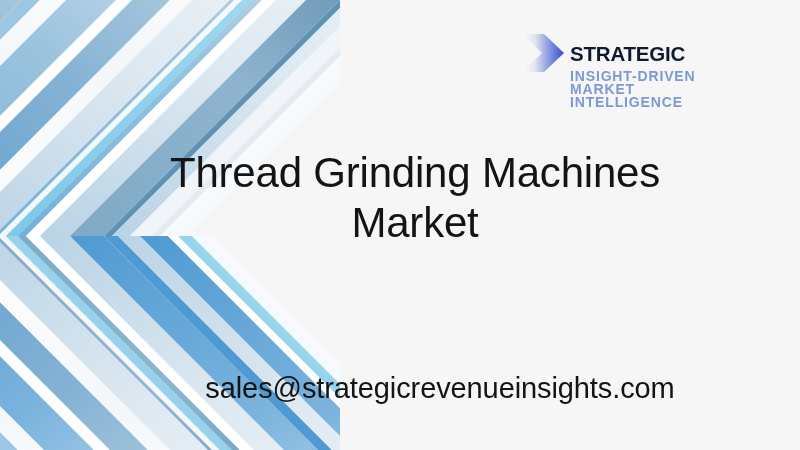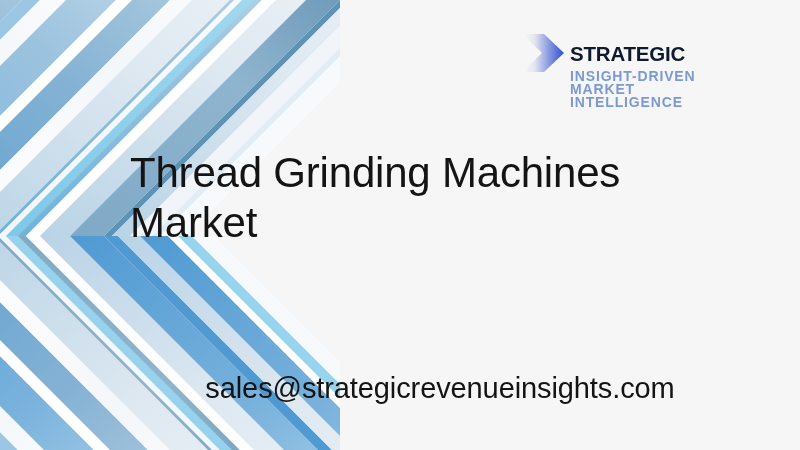--- a/index.html
+++ b/index.html
@@ -70,20 +70,21 @@
     letter-spacing: 0.85px;
     line-height: 13px;
   }
 
   
   #title {
     position: absolute;
     left: 0;
     top: 148px;
     width: 700px;
+    text-align: center;
     padding-left: 130px;
     box-sizing: border-box;
     color: #141414;
     font-family: "Liberation Sans", sans-serif;
     font-weight: normal;
     font-size: 42px;
     line-height: 50px;
     letter-spacing: -0.2px;
   }
   #email {

